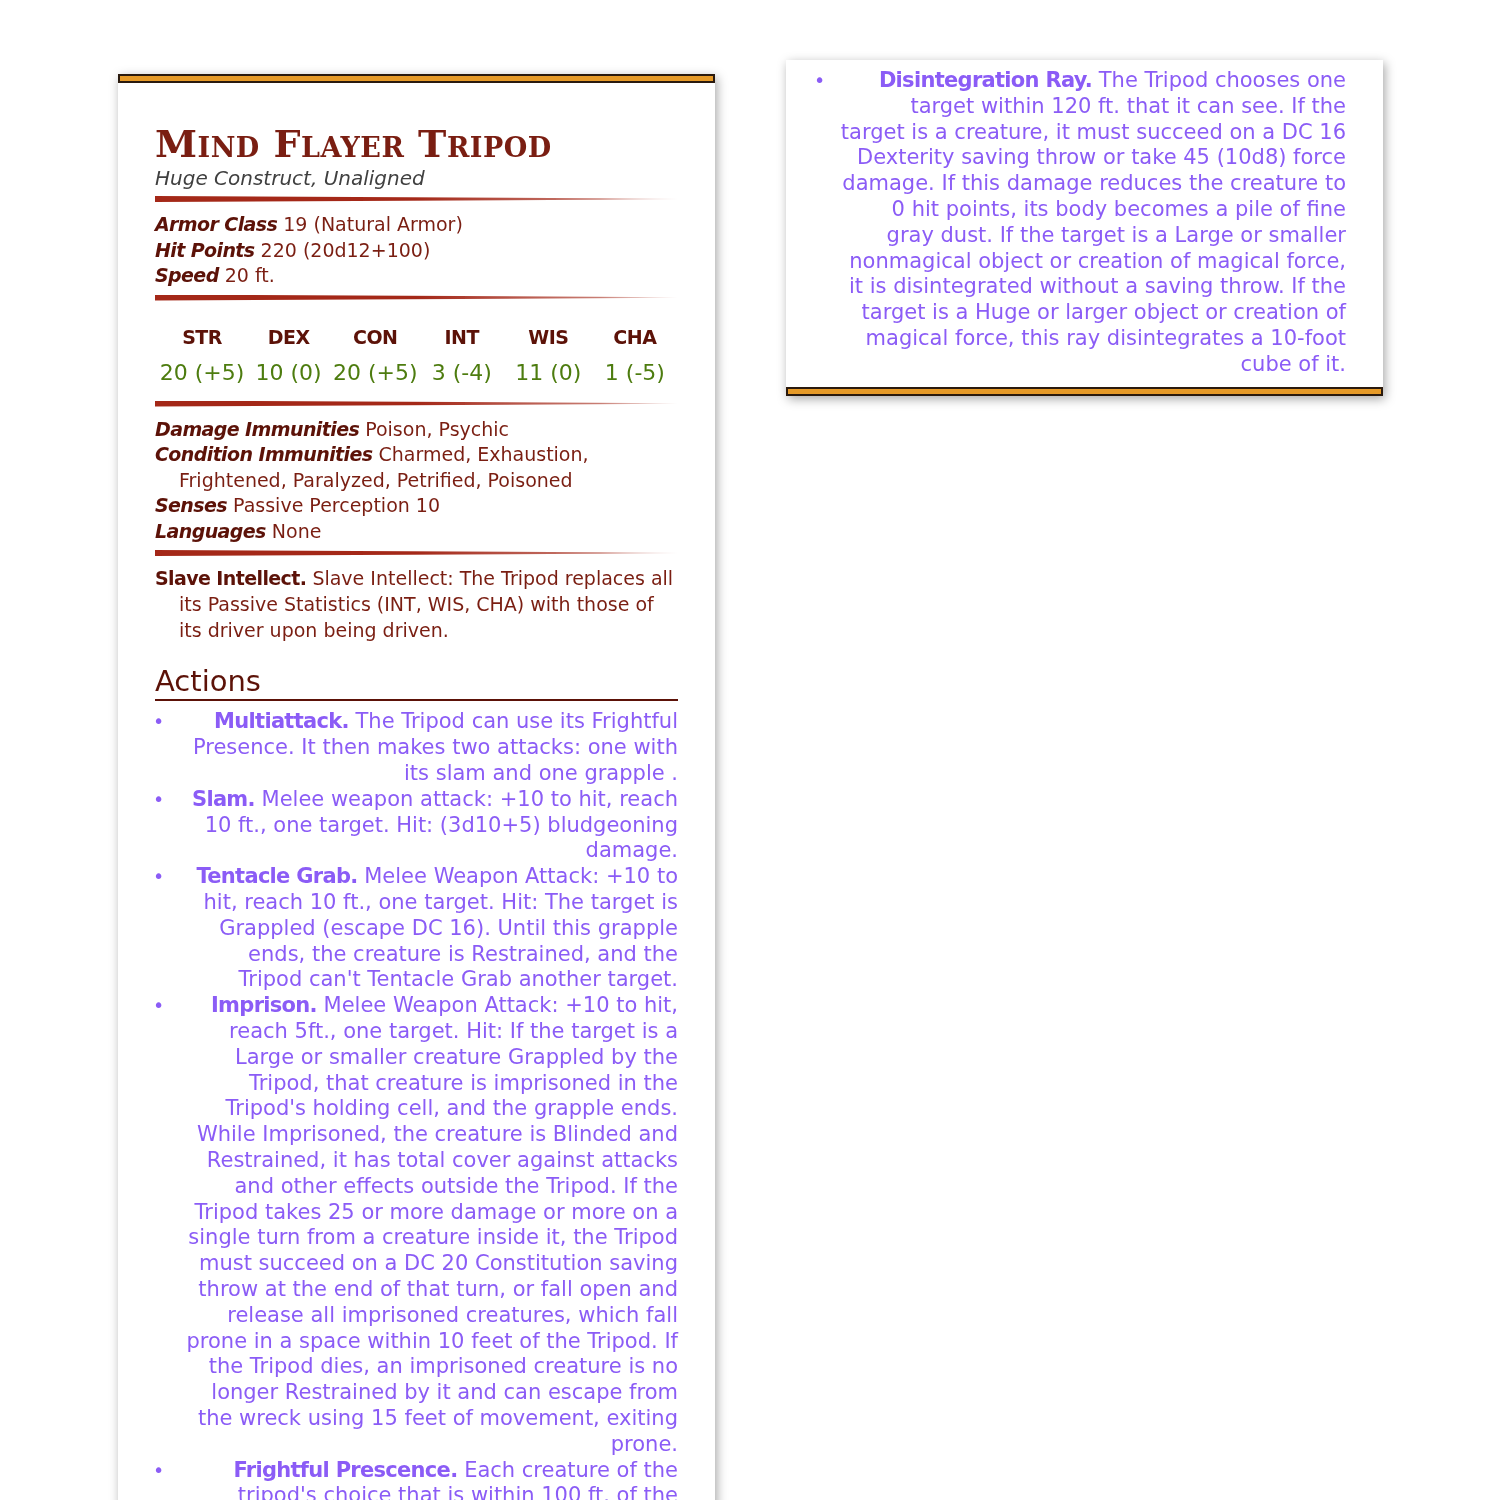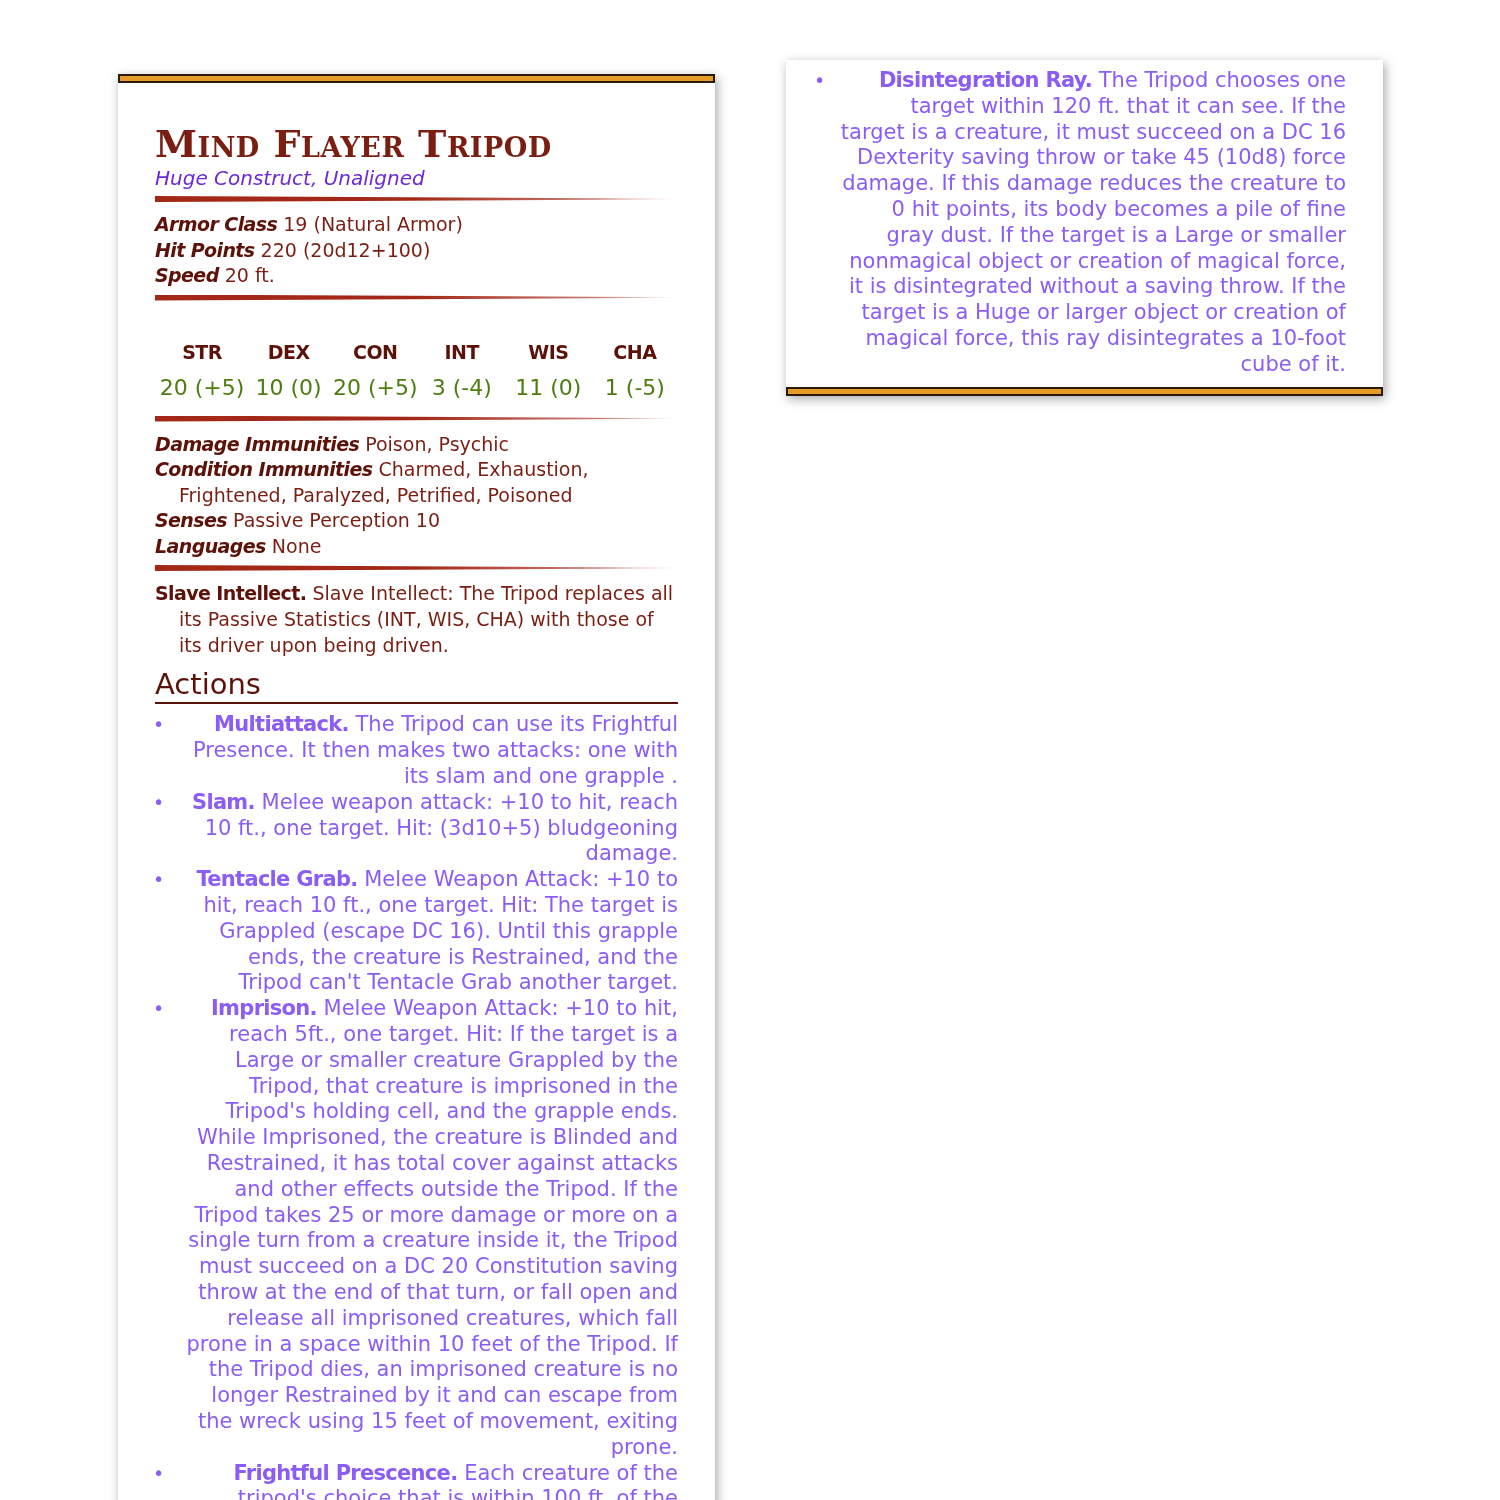--- a/index.html
+++ b/index.html
@@ -16,39 +16,39 @@
                 border: 2px solid #2a1a0e; box-sizing: border-box; }
   .col-left .orange-bar  { top: 0; }
   .col-right .orange-bar { bottom: 0; }
 
   .content { position: absolute; left: 37px; right: 37px; }
   .col-left .content  { top: 48px; }
   .col-right .content { top: 8px; left: 30px; }
 
   .title { font-family: "DejaVu Serif", "Liberation Serif", serif; font-variant: small-caps;
            font-weight: bold; font-size: 38px; color: #7a1e12; line-height: 44px; letter-spacing: 0.5px; margin: 0; }
-  .subtitle { font-style: italic; font-size: 20px; color: #6d28d9; line-height: 24px; margin: 0 0 6px 0; }
+  .subtitle { font-style: italic; font-size: 20px; color: #404040; line-height: 24px; margin: 0 0 6px 0; }
 
   .taper { height: 6px; margin: 6px 0 10px 0;
            background: linear-gradient(to right, #a42818 0%, #a42818 50%, rgba(164,40,24,0.6) 85%, rgba(164,40,24,0) 100%);
            clip-path: polygon(0 0, 100% 45%, 100% 55%, 0 100%); }
 
   .prop { font-size: 19px; line-height: 25.5px; color: #7a1e12; }
   .prop b { color: #5c1208; font-weight: bold; letter-spacing: -0.6px; font-style: italic; }
   .prop.hang { padding-left: 24px; text-indent: -24px; }
 
   .abilities { display: flex; justify-content: space-between; padding: 8px 0 4px 4px; color: #5c1208; }
-  .ab { text-align: center; width: 16.6%; margin-top: 15px; }
+  .ab { text-align: center; width: 16.6%; }
   .ab .lbl { font-weight: bold; font-size: 19px; line-height: 36px; letter-spacing: -0.5px; }
   .ab .val { font-size: 22px; line-height: 36px; color: #4d7c0f; }
 
   .trait { font-size: 19px; line-height: 25.8px; color: #7a1e12; padding-left: 24px; text-indent: -24px; margin-top: 2px; }
   .trait b { color: #5c1208; letter-spacing: -0.6px; }
 
-  .section-h { font-size: 29px; color: #5c1208; line-height: 36px; margin-top: 8px;
+  .section-h { font-size: 29px; color: #5c1208; line-height: 36px; margin-top: 20px;
                border-bottom: 2px solid #5c1208; padding-bottom: 0; }
 
   ul.actions { list-style: none; margin: 8px 0 0 0; padding: 0; }
   ul.actions li { position: relative; padding-left: 24px; font-size: 21px; line-height: 25.8px; color: #8b5cf6; text-align: right; }
   ul.actions li::before { content: "\2022"; position: absolute; left: -2px; top: 0; font-size: 19px; }
   ul.actions li b { letter-spacing: -0.7px; }
   .col-right ul.actions { margin-top: 0; }
 </style>
 </head>
 <body>

